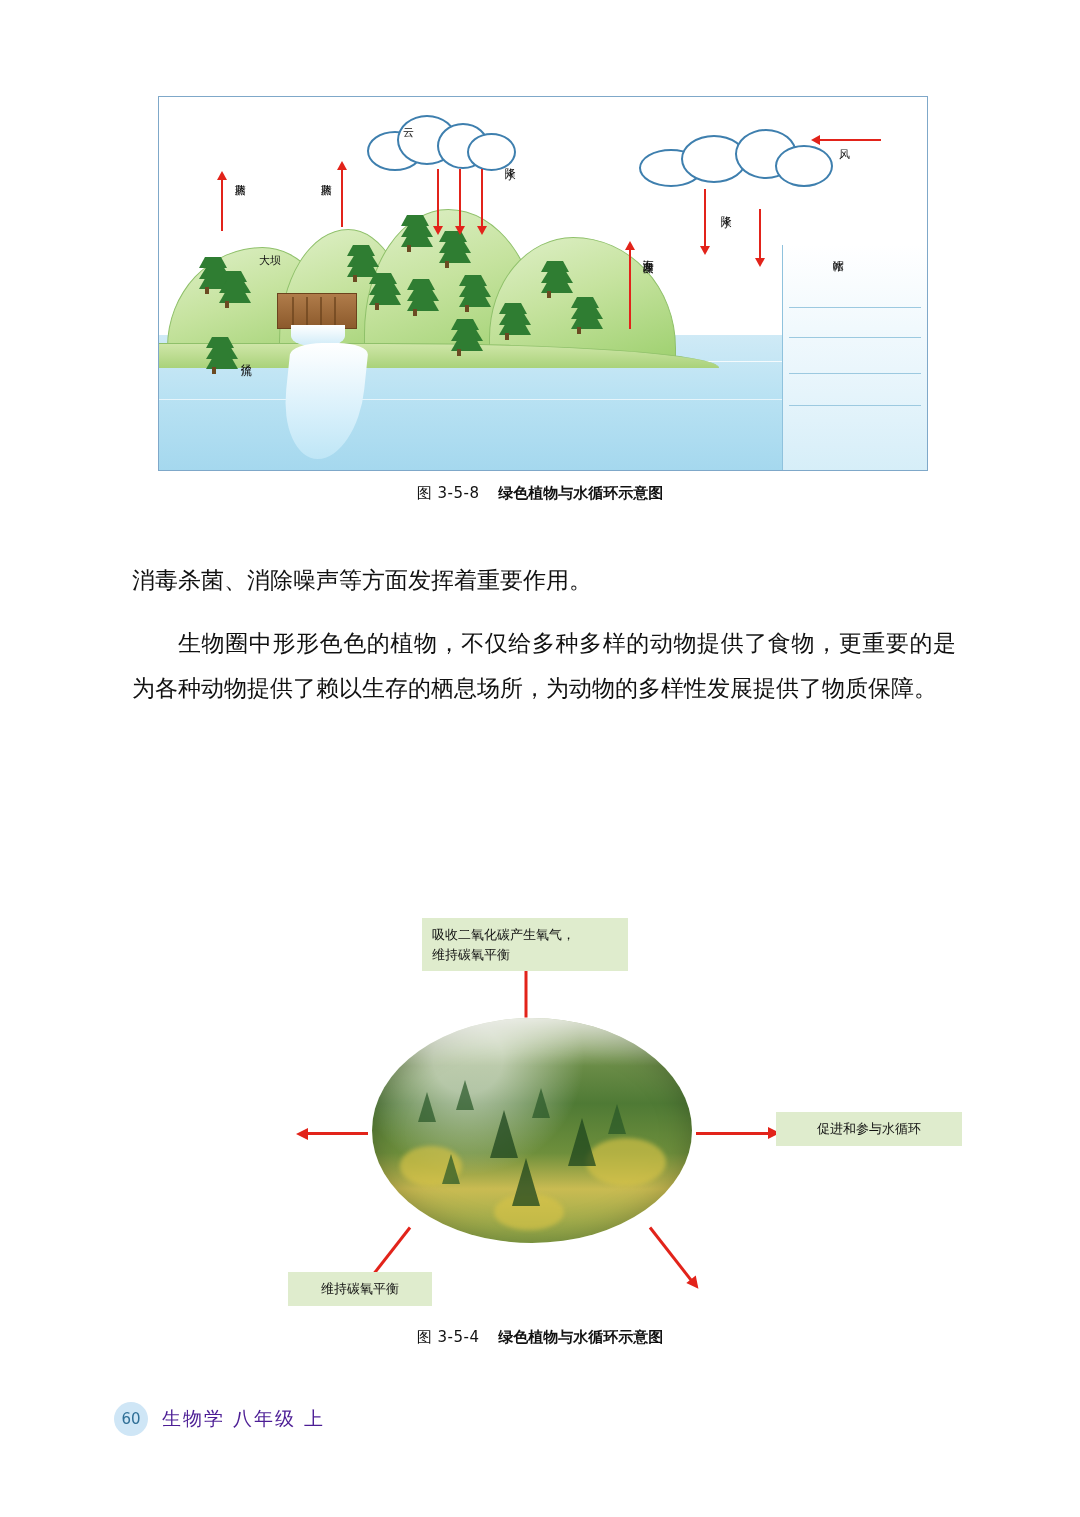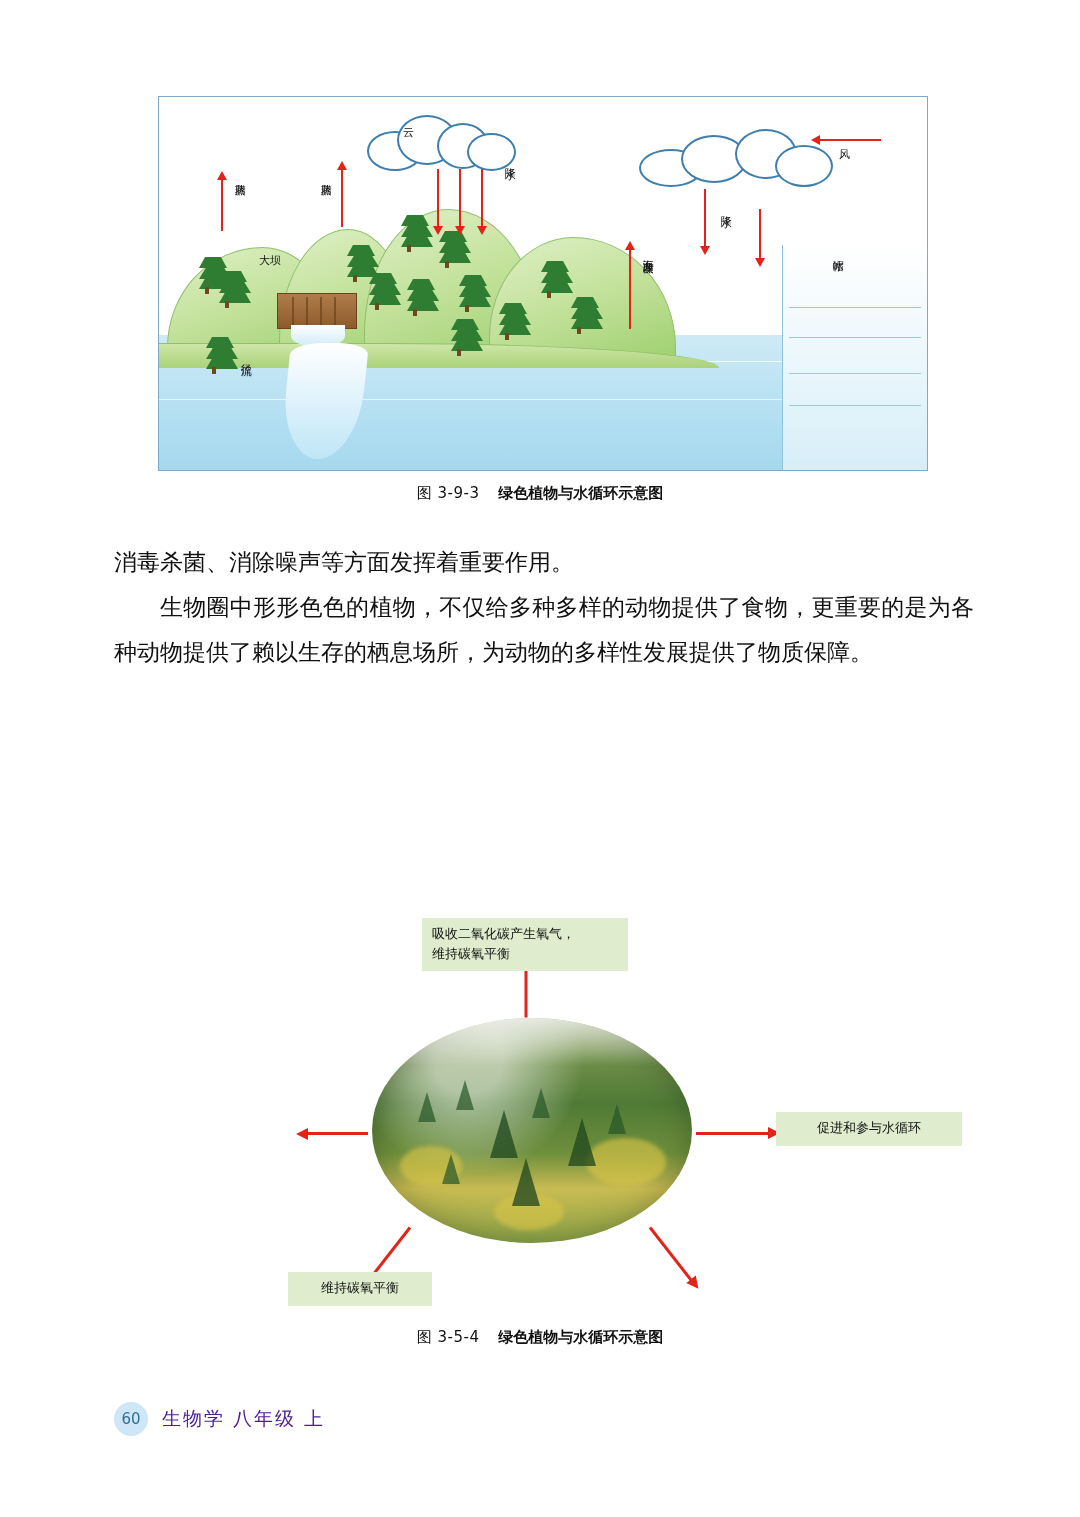--- a/index.html
+++ b/index.html
@@ -151,21 +151,21 @@
   .fig-cap-num { letter-spacing:.5px; }
   .fig-cap-text { font-weight:bold; margin-left:14px; }
 
   
   .body-text {
     position:absolute; left:114px; top:540px; width:860px;
     font-size:23px; line-height:45px; color:#111;
     font-family:"DejaVu Serif", serif;
     text-align:justify;
   }
-  .body-text p { margin:0; }
+  .body-text p { margin:18px; }
   .body-text p.ind { text-indent:2em; }
 
   
   .fig2 { position:absolute; left:110px; top:900px; width:880px; height:420px; }
   .photo {
     position:absolute; left:262px; top:118px; width:320px; height:225px;
     border-radius:50%;
     background:
       radial-gradient(circle at 30% 18%, rgba(255,255,255,.55) 0 12%, rgba(255,255,255,0) 40%),
       linear-gradient(180deg,#9fb27a 0%, #6f8f4a 18%, #4f7a35 38%, #6e8f3c 60%, #c9bb52 76%, #8aa548 100%);
@@ -184,21 +184,21 @@
     filter:blur(2px);
   }
   .photo .mist {
     position:absolute; left:0; right:0; top:0; height:48px;
     background:linear-gradient(180deg,rgba(255,255,255,.75),rgba(255,255,255,0));
   }
 
   .tag {
     position:absolute; background:#dfeccd; color:#111;
     font-size:13px; line-height:1.5; padding:7px 10px;
-    font-family:Liberation Mono, monospace; white-space:pre-line;
+    font-family:Liberation Serif, serif; white-space:pre-line;
     text-align:left;
   }
   .tag.center { text-align:center; }
 
   .ar2 { position:absolute; background:#e2231a; transform-origin:0 50%; height:3px; }
   .ar2 .head2 {
     position:absolute; right:-10px; top:-5px; width:0; height:0;
     border-top:6.5px solid transparent; border-bottom:6.5px solid transparent;
     border-left:12px solid #e2231a;
   }
@@ -380,21 +380,21 @@
       <div class="lbl vert" style="left:74px; top:78px;">蒸腾</div>
       <div class="lbl vert" style="left:160px; top:78px;">蒸腾</div>
       <div class="lbl" style="left:100px; top:158px;">大坝</div>
       <div class="lbl vert" style="left:80px; top:258px;">径流</div>
       <div class="lbl vert" style="left:482px; top:154px;">海面蒸发</div>
       <div class="lbl vert" style="left:672px; top:154px; writing-mode:vertical-rl;">冰帽</div>
     </div>
   </div>
 
   <div class="fig1-cap">
-    <span class="fig-cap-num">图 3-9-3</span>
+    <span class="fig-cap-num">图 3-5-8</span>
     <span class="fig-cap-text">绿色植物与水循环示意图</span>
   </div>
 
   <div class="body-text">
     <p>消毒杀菌、消除噪声等方面发挥着重要作用。</p>
     <p class="ind">生物圈中形形色色的植物，不仅给多种多样的动物提供了食物，更重要的是为各种动物提供了赖以生存的栖息场所，为动物的多样性发展提供了物质保障。</p>
   </div>
 
   <div class="fig2">
 

